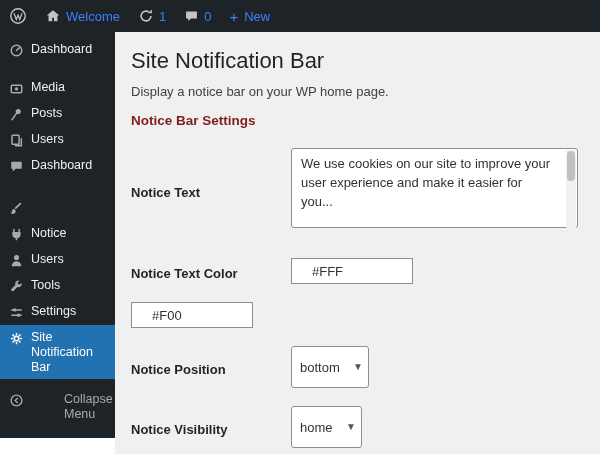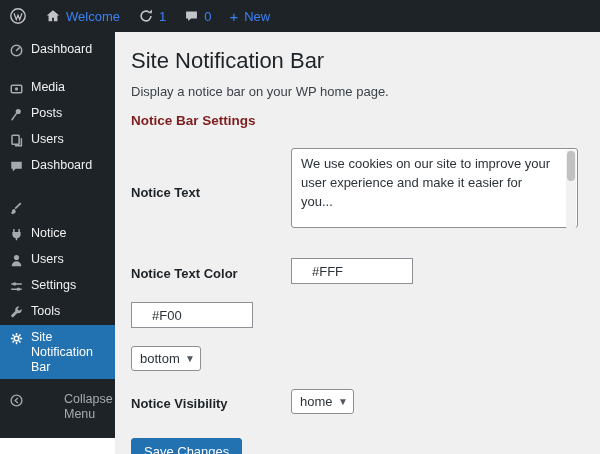--- a/index.html
+++ b/index.html
@@ -90,24 +90,24 @@
     width:122px; height:26px;
     border:1px solid #8c8f94; border-radius:0;
     background:#fff; color:#2c3338; font-size:13px;
     padding:0 20px; outline:none;
     font-family:"Liberation Sans", sans-serif;
   }
 
   .select-wrap { position:relative; display:inline-block; }
   .select-wrap select {
     -webkit-appearance:none; appearance:none;
-    height:25px; min-width:62px;
+    height:42px; min-width:62px;
     border:1px solid #8c8f94; border-radius:3px;
     background:#fff; color:#2c3338; font-size:13px;
-    padding:2px 20px 2px 8px; outline:none; cursor:pointer;
+    padding:2px 28px 2px 8px; outline:none; cursor:pointer;
     font-family:"Liberation Sans", sans-serif;
   }
   .chev {
     position:absolute; right:6px; top:50%; transform:translateY(-55%);
     font-size:10px; color:#50575e; pointer-events:none;
   }
 
   .save-button {
     background:var(--button-bg,#2271b1); color:#fff;
     border:1px solid var(--button-bg,#2271b1); border-radius:3px;
@@ -240,35 +240,35 @@
           <circle cx="10" cy="6" r="3.4" fill="currentColor"></circle>
           <path d="M3.5 17.5a6.5 6.5 0 0 1 13 0z" fill="currentColor"></path>
         </svg>
       </span>
       <span class="mi-label">Users</span>
     </div>
 
     <div class="menu-item">
       <span class="mi-icon">
         <svg viewBox="0 0 20 20">
+          <path d="M16.8 5.2a4.3 4.3 0 0 1-5.6 5.4l-5 5a1.9 1.9 0 1 1-2.7-2.7l5-5a4.3 4.3 0 0 1 5.4-5.6L11 5.2l2.6 2.6z" fill="currentColor"></path>
+        </svg>
+      </span>
+      <span class="mi-label">Tools</span>
+    </div>
+
+    <div class="menu-item">
+      <span class="mi-icon">
+        <svg viewBox="0 0 20 20">
           <path d="M3 6.5h14M3 13.5h14" stroke="currentColor" stroke-width="2"></path>
           <circle cx="7.5" cy="6.5" r="2.3" fill="currentColor"></circle>
           <circle cx="12.5" cy="13.5" r="2.3" fill="currentColor"></circle>
         </svg>
       </span>
       <span class="mi-label">Settings</span>
-    </div>
-
-    <div class="menu-item">
-      <span class="mi-icon">
-        <svg viewBox="0 0 20 20">
-          <path d="M16.8 5.2a4.3 4.3 0 0 1-5.6 5.4l-5 5a1.9 1.9 0 1 1-2.7-2.7l5-5a4.3 4.3 0 0 1 5.4-5.6L11 5.2l2.6 2.6z" fill="currentColor"></path>
-        </svg>
-      </span>
-      <span class="mi-label">Tools</span>
     </div>
 
     <div class="menu-item active">
       <span class="mi-icon">
         <svg viewBox="0 0 20 20" fill="none">
           <circle cx="10" cy="10" r="3" stroke="currentColor" stroke-width="2"></circle>
           <path d="M10 2.5v3M10 14.5v3M2.5 10h3M14.5 10h3M4.7 4.7l2.1 2.1M13.2 13.2l2.1 2.1M15.3 4.7l-2.1 2.1M6.8 13.2l-2.1 2.1" stroke="currentColor" stroke-width="2"></path>
         </svg>
       </span>
       <span class="mi-label">Site Notification Bar</span>
@@ -310,20 +310,21 @@
       </div>
     </div>
 
     <div class="form-row">
       <div class="row-field">
         <input type="text" class="text-input" value="#F00" style="">
       </div>
     </div>
 
     <div class="form-row">
+      <label class="row-label">Notice Position</label>
       <div class="row-field">
         <span class="select-wrap">
           <select>
             <option>bottom</option>
           </select>
           <span class="chev">▼</span>
         </span>
       </div>
     </div>
 

